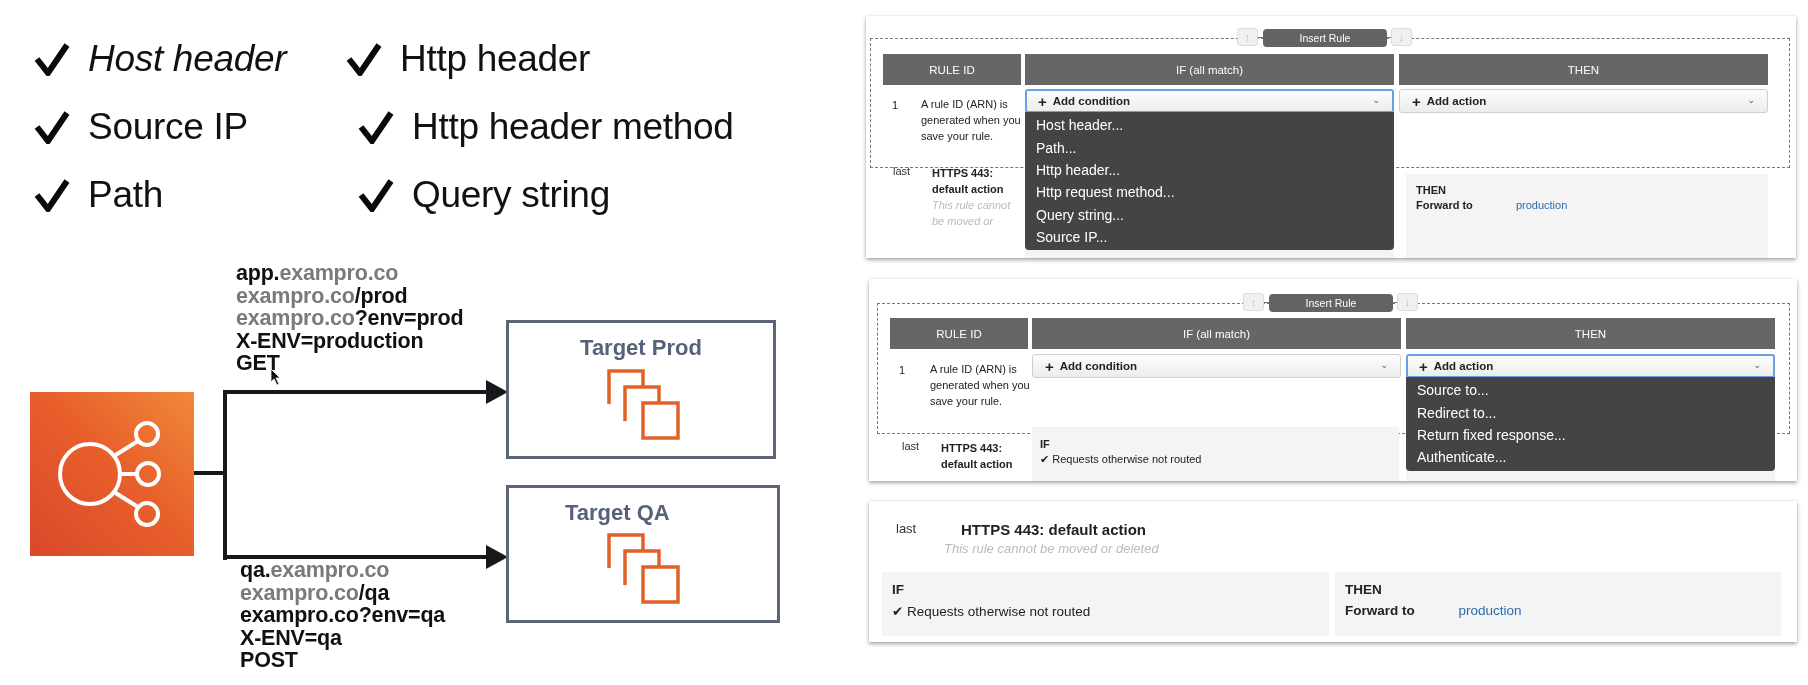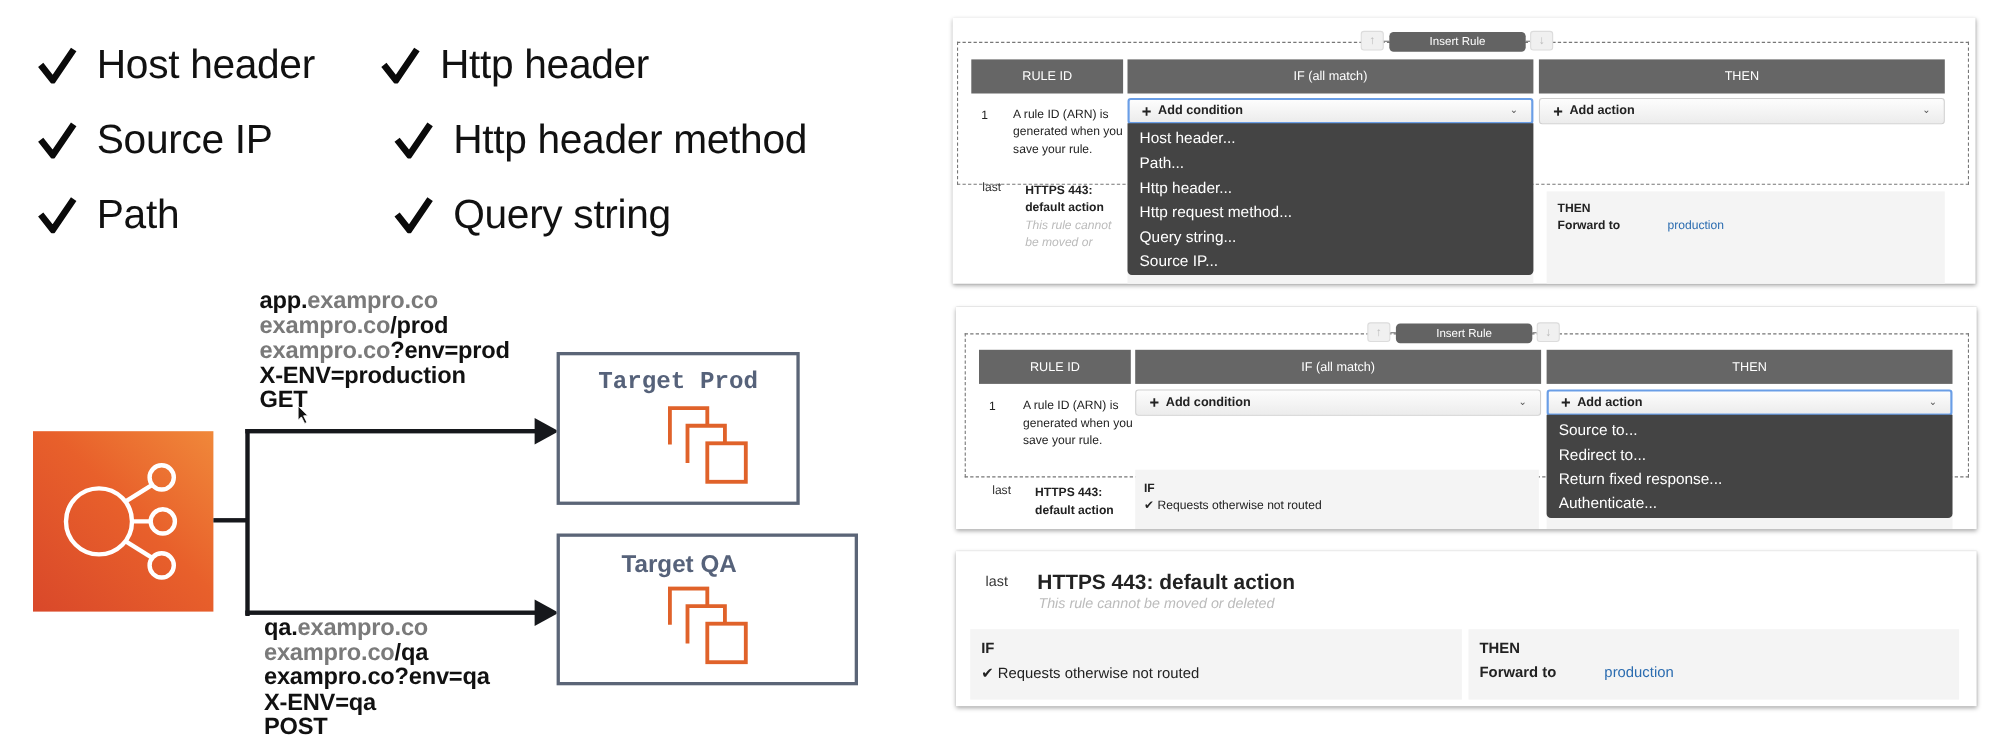--- a/index.html
+++ b/index.html
@@ -42,21 +42,21 @@
   .last-note { position: absolute; font-size: 11px; font-style: italic; color: #bbb; line-height: 16px; }
   .grey-box { position: absolute; background: #f4f4f4; }
   .gb-head { font-size: 11px; font-weight: bold; color: #222; }
   .gb-text { font-size: 11px; color: #222; }
   .link { color: #2b6cb0; font-weight: normal; margin-left: 40px; }
 </style>
 </head>
 <body>
 
 <div>
-  <div class="feat" style="left:34px; top:38px;">
+  <div class="feat" style="left:34px; top:38px;font-style:italic;">
     <svg class="chk" viewBox="0 0 36 34">
         <path d="M3 17 L14 31 L33 3" fill="none" stroke="#0a0a0a" stroke-width="6" stroke-linejoin="miter"></path>
       </svg>
     <span>Host header</span>
   </div>
   <div class="feat" style="left:34px; top:106px;">
     <svg class="chk" viewBox="0 0 36 34">
         <path d="M3 17 L14 31 L33 3" fill="none" stroke="#0a0a0a" stroke-width="6"></path>
       </svg>
     <span>Source IP</span>
@@ -121,21 +121,21 @@
 </svg>
 
 <div class="route-text" style="left:240px; top:559px;">
   <div><span>qa.</span><span class="g">exampro.co</span><span></span></div>
   <div><span></span><span class="g">exampro.co</span><span>/qa</span></div>
   <div><span>exampro.co?env=qa</span><span class="g"></span><span></span></div>
   <div><span>X-ENV=qa</span><span class="g"></span><span></span></div>
   <div><span>POST</span><span class="g"></span><span></span></div>
 </div>
 
-<div class="target" style="left:506px; top:320px; width:221px; height:139px;font-family:Liberation Mono, monospace;">
+<div class="target" style="left:506px; top:320px; width:270px; height:139px;">
   <div class="ttl" style="top:12px;">Target Prod</div>
   <svg style="left:98px; top:46px;" width="74" height="72" viewBox="0 0 74 72">
     <g fill="#fff" stroke="#e0622a" stroke-width="3.5">
       <path d="M2 35 L2 2 L36 2 L36 36"></path>
       <path d="M18 52 L18 18 L52 18 L52 52"></path>
       <rect x="36" y="34" width="35" height="35"></rect>
     </g>
   </svg>
 </div>
 <div class="target" style="left:506px; top:485px; width:274px; height:138px;">
@@ -251,21 +251,21 @@
   <div class="menu" style="left:537px; top:98px; width:369px; height:94px; padding-top:2px;">
     <div class="mi">Source to...</div>
     <div class="mi">Redirect to...</div>
     <div class="mi">Return fixed response...</div>
     <div class="mi">Authenticate...</div>
   </div>
 </div>
 
 <div class="panel" style="left:869px; top:501px; width:928px; height:141px;">
   <div class="last-lbl" style="left:27px; top:20px; font-size:13px;">last</div>
-  <div class="last-title" style="left:74px; top:21px; font-size:19px;">HTTPS 443: default action</div>
+  <div class="last-title" style="left:92px; top:21px; font-size:15px;">HTTPS 443: default action</div>
   <div class="last-note" style="left:75px; top:40px; font-size:13px;">This rule cannot be moved or deleted</div>
 
   <div class="grey-box" style="left:13px; top:71px; width:447px; height:64px; padding:10px 10px;">
     <div class="gb-head" style="font-size:13.5px;">IF</div>
     <div class="gb-text" style="font-size:13.5px; margin-top:6px;"><span>✔</span> <span>Requests otherwise not routed</span></div>
   </div>
   <div class="grey-box" style="left:466px; top:71px; width:446px; height:64px; padding:10px 10px;">
     <div class="gb-head" style="font-size:13.5px;">THEN</div>
     <div class="gb-head" style="font-size:13.5px; margin-top:6px;"><span>Forward to</span> <span class="link">production</span></div>
   </div>

